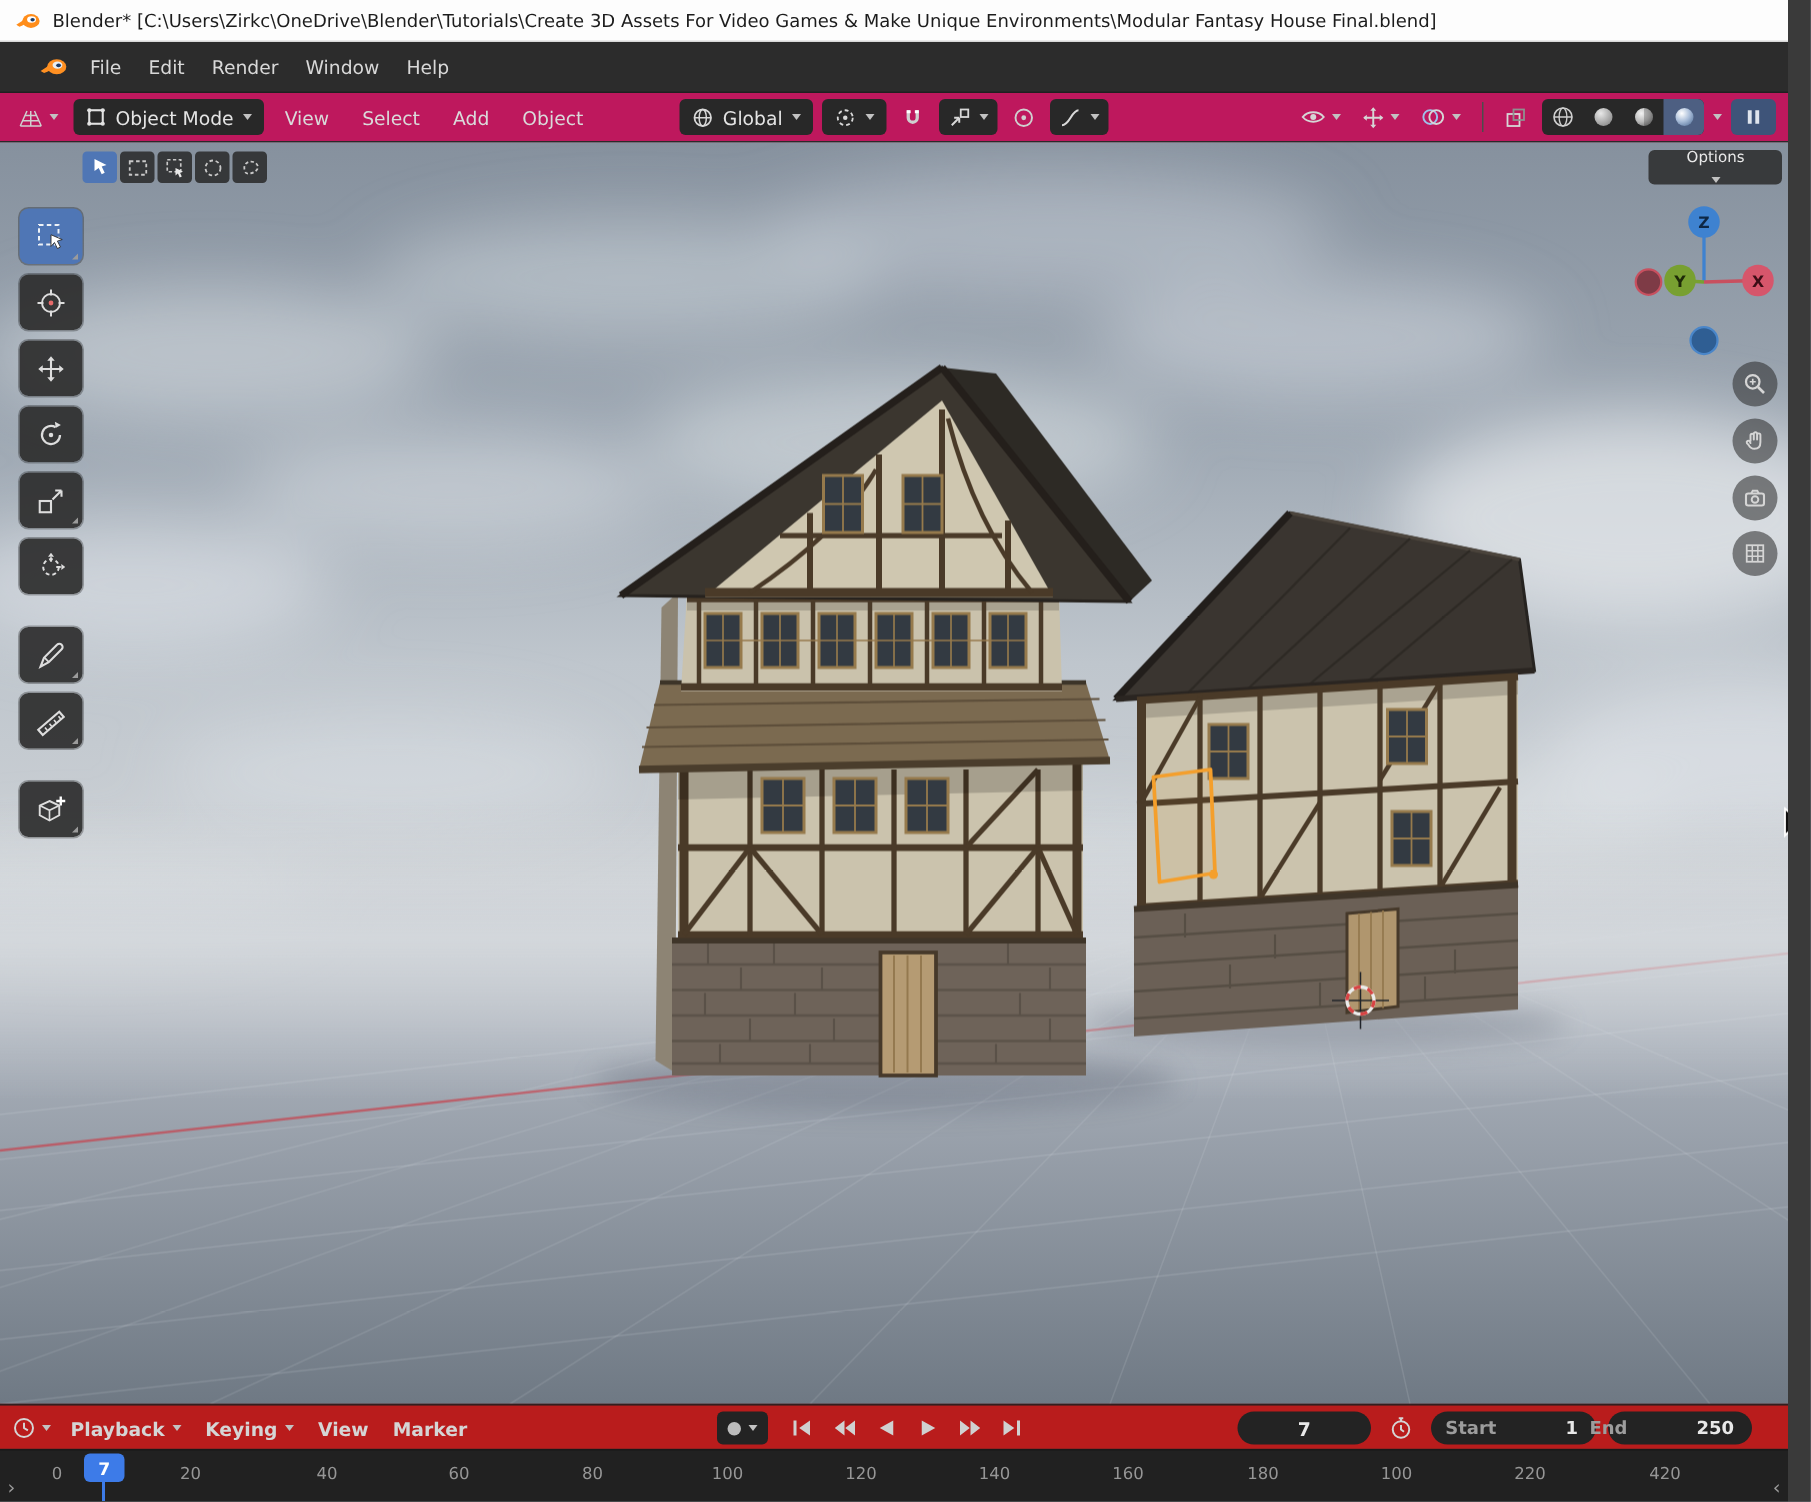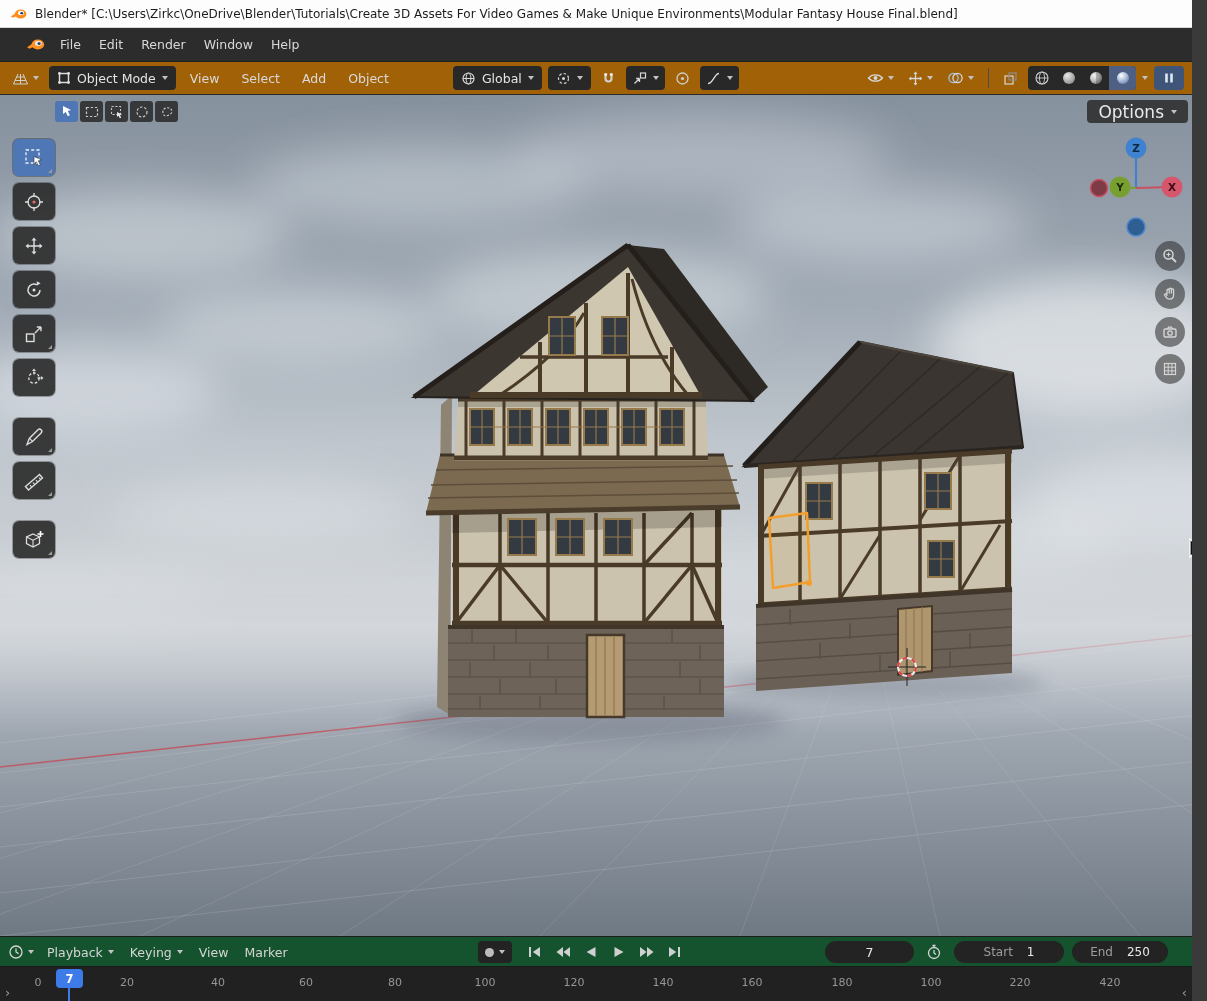--- a/index.html
+++ b/index.html
@@ -12,61 +12,61 @@
   .titlebar .ttl{color:#1c1c1c;font-size:12px;white-space:nowrap;overflow:hidden;}
 
   
   .menubar{position:absolute;top:28px;left:0;right:0;height:34px;background:#2c2c2c;display:flex;align-items:center;padding:0 20px;border-bottom:1px solid #202020;}
   .mb-item{color:#d8d8d8;font-size:12.5px;padding:5px 9px;border-radius:4px;white-space:nowrap;}
   .tabs{display:flex;align-items:center;margin-left:16px;overflow:hidden;flex:1;white-space:nowrap;}
   .tab{color:#acacac;font-size:12.5px;padding:6px 11px;border-radius:4px;flex:0 0 auto;}
   .tab.active{background:#484848;color:#ffffff;}
 
   
-  .toolheader{position:absolute;top:62px;left:0;right:0;height:33px;background:#a16207;display:flex;align-items:center;padding:0 8px;gap:6px;border-bottom:1px solid #2a2a2a;}
+  .toolheader{position:absolute;top:62px;left:0;right:0;height:33px;background:#be185d;display:flex;align-items:center;padding:0 8px;gap:6px;border-bottom:1px solid #2a2a2a;}
   .wbox{display:flex;align-items:center;gap:6px;background:#282828;border-radius:4px;height:24px;padding:0 8px;color:#e4e4e4;font-size:12.5px;white-space:nowrap;}
   .hmenu{color:#dadada;font-size:12.5px;padding:5px 8px;white-space:nowrap;}
   .hbtn{display:flex;align-items:center;gap:4px;padding:3px 4px;border-radius:4px;}
   .chev{width:0;height:0;border-left:3.5px solid transparent;border-right:3.5px solid transparent;border-top:4px solid #c2c2c2;display:inline-block;}
   .sep{width:1px;height:20px;background:#4c4c4c;margin:0 4px;}
   .icon{display:inline-flex;align-items:center;justify-content:center;line-height:0;}
   .spacer48{width:44px;}
   .shade-group{display:flex;align-items:center;background:#282828;border-radius:4px;overflow:hidden;}
   .shade-btn{width:27px;height:24px;display:flex;align-items:center;justify-content:center;}
   .shade-btn.active{background:#4d5f82;}
   .pausebtn{width:30px;height:24px;border-radius:4px;background:#3e5479;display:flex;align-items:center;justify-content:center;}
 
   
   .viewport{position:absolute;top:95px;left:0;width:1207px;height:841px;overflow:hidden;background:#9aa4ae;}
   .scene{position:absolute;left:0;top:0;}
   .selmode{position:absolute;top:6px;left:55px;display:flex;gap:2px;}
   .smbtn{width:23px;height:21px;background:rgba(40,40,40,.85);border-radius:3px;display:flex;align-items:center;justify-content:center;}
   .smbtn.active{background:#4f76b5;}
-  .options-btn{position:absolute;top:5px;right:19px;height:23px;display:flex;align-items:center;gap:7px;background:rgba(42,42,42,.85);border-radius:4px;padding:0 11px;color:#e9e9e9;font-size:17px;}
+  .options-btn{position:absolute;top:5px;right:19px;height:23px;display:flex;align-items:center;gap:7px;background:rgba(42,42,42,.85);border-radius:4px;padding:0 25px;color:#e9e9e9;font-size:10px;flex-direction:column;}
   .ltoolbar{position:absolute;top:44px;left:13px;display:flex;flex-direction:column;gap:7px;}
   .tbtn{width:42px;height:37px;background:rgba(44,44,44,.92);border-radius:6px;display:flex;align-items:center;justify-content:center;position:relative;box-shadow:0 0 0 1px rgba(0,0,0,.28);}
   .tbtn.active{background:#4f76b5;}
   .tbtn .corner{position:absolute;right:3px;bottom:3px;width:0;height:0;border-left:4px solid transparent;border-bottom:4px solid #9b9b9b;}
   .ggap{height:8px;}
   .navgizmo{position:absolute;top:38px;right:16px;width:110px;height:110px;}
   .vbtn{position:absolute;right:22px;width:30px;height:30px;border-radius:50%;background:rgba(40,40,40,.55);display:flex;align-items:center;justify-content:center;}
   .scroll-v{position:absolute;top:45px;right:9px;width:6px;height:350px;background:rgba(190,195,200,.45);border-radius:3px;}
   .npanel-arrow{position:absolute;right:1px;top:356px;color:#d6d6d6;font-size:15px;line-height:1;}
   .mousecursor{position:absolute;right:2px;top:443px;}
   .corner-nav{position:absolute;color:#9a9a9a;font-size:13px;line-height:1;}
 
   
-  .timeline{position:absolute;top:936px;left:0;right:0;height:30px;background:#14532d;border-top:1px solid #1e1e1e;}
+  .timeline{position:absolute;top:936px;left:0;right:0;height:30px;background:#b91c1c;border-top:1px solid #1e1e1e;font-weight:bold;}
   .tl-left{position:absolute;left:4px;top:0;height:30px;display:flex;align-items:center;gap:2px;}
   .tl-center{position:absolute;left:478px;top:0;height:30px;display:flex;align-items:center;gap:10px;}
   .tl-right{position:absolute;right:24px;top:0;height:30px;display:flex;align-items:center;gap:8px;}
   .tlmenu{color:#d5d5d5;font-size:12.5px;padding:4px 7px;display:flex;align-items:center;gap:5px;white-space:nowrap;}
   .pill{background:#232323;border-radius:11px;height:22px;display:flex;align-items:center;padding:0 12px;color:#e8e8e8;font-size:12px;white-space:nowrap;}
   .pill.framepill{width:89px;justify-content:center;font-size:12.5px;}
-  .pill.range{justify-content:center;}
+  .pill.range{justify-content:flex-end;gap:32px;}
   .pill .plabel{color:#9d9d9d;margin-right:14px;}
   .transport{display:flex;align-items:center;gap:3px;}
   .trbtn{width:25px;height:24px;display:flex;align-items:center;justify-content:center;border-radius:3px;}
   .autokey{display:flex;align-items:center;gap:5px;background:#232323;border-radius:4px;height:22px;padding:0 7px;}
   .akdot{width:9px;height:9px;border-radius:50%;background:#bcbcbc;}
 
   
   .ruler{position:absolute;top:966px;left:0;right:0;height:35px;background:#212121;border-top:1px solid #191919;}
   .tick{position:absolute;top:9px;transform:translateX(-50%);color:#969696;font-size:11px;}
   .playhead{position:absolute;left:56px;top:2px;width:27px;height:19px;background:#3d7be8;border-radius:4px;color:#fff;font-size:11.5px;font-weight:bold;display:flex;align-items:center;justify-content:center;}

